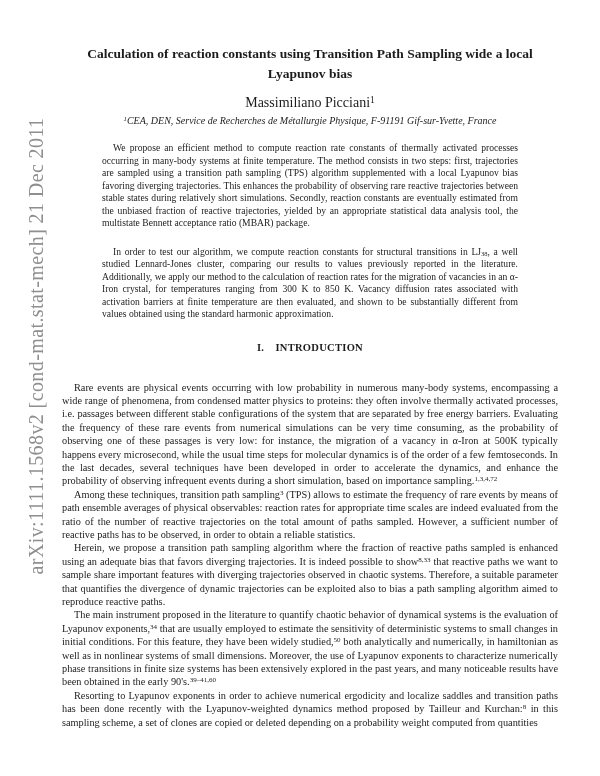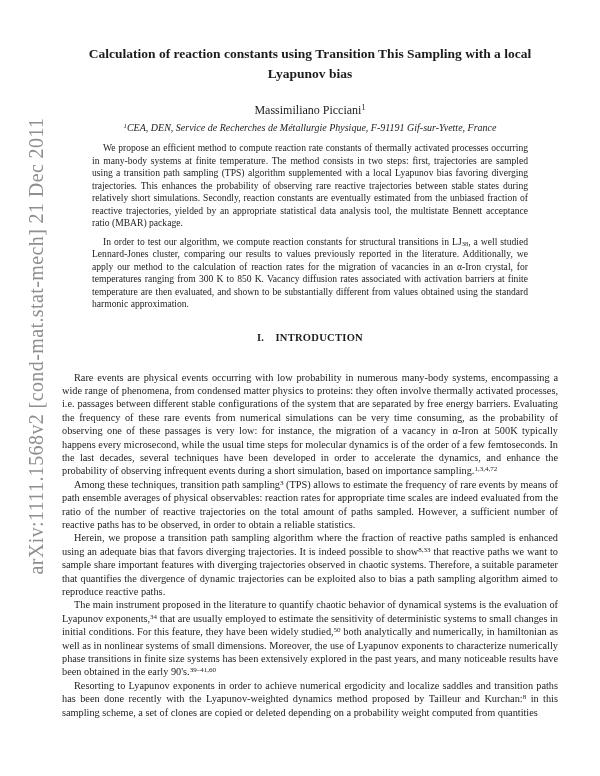--- a/index.html
+++ b/index.html
@@ -31,38 +31,38 @@
   }
   .title {
     margin: 44px auto 0;
     width: 470px;
     text-align: center;
     font-weight: bold;
     font-size: 13.5px;
     line-height: 19.5px;
   }
   .author {
-    margin-top: 20px;
+    margin-top: 12px;
     text-align: center;
-    font-size: 12px;
+    font-size: 14px;
   }
   .affiliation {
     margin-top: 4px;
     text-align: center;
     font-style: italic;
     font-size: 10px;
   }
   .abstract {
     margin: 9px auto 0;
     width: 448px;
     font-size: 9.6px;
     line-height: 12.5px;
     text-align: justify;
   }
-  .abstract p { margin: 6px; text-indent: 11px; }
+  .abstract p { margin: 16px; text-indent: 11px; }
   .section-heading {
     margin-top: 21px;
     text-align: center;
     font-weight: bold;
     font-size: 10.5px;
     letter-spacing: 0.3px;
   }
   .body-text {
     margin-top: 28px;
     font-size: 10.3px;
@@ -75,21 +75,21 @@
 </style>
 </head>
 <body>
 
 <div class="page">
 
   <div class="watermark">arXiv:1111.1568v2 [cond-mat.stat-mech] 21 Dec 2011</div>
 
   <div class="content">
 
-    <div class="title">Calculation of reaction constants using Transition This Sampling with a local Lyapunov bias</div>
+    <div class="title">Calculation of reaction constants using Transition Path Sampling wide a local Lyapunov bias</div>
 
     <div class="author">Massimiliano Picciani<sup>1</sup></div>
 
     <div class="affiliation"><sup>1</sup>CEA, DEN, Service de Recherches de Métallurgie Physique, F-91191 Gif-sur-Yvette, France</div>
 
     <div class="abstract">
       <p>We propose an efficient method to compute reaction rate constants of thermally activated processes occurring in many-body systems at finite temperature. The method consists in two steps: first, trajectories are sampled using a transition path sampling (TPS) algorithm supplemented with a local Lyapunov bias favoring diverging trajectories. This enhances the probability of observing rare reactive trajectories between stable states during relatively short simulations. Secondly, reaction constants are eventually estimated from the unbiased fraction of reactive trajectories, yielded by an appropriate statistical data analysis tool, the multistate Bennett acceptance ratio (MBAR) package.</p>
       <p>In order to test our algorithm, we compute reaction constants for structural transitions in LJ<sub>38</sub>, a well studied Lennard-Jones cluster, comparing our results to values previously reported in the literature. Additionally, we apply our method to the calculation of reaction rates for the migration of vacancies in an α-Iron crystal, for temperatures ranging from 300 K to 850 K. Vacancy diffusion rates associated with activation barriers at finite temperature are then evaluated, and shown to be substantially different from values obtained using the standard harmonic approximation.</p>
     </div>
 

